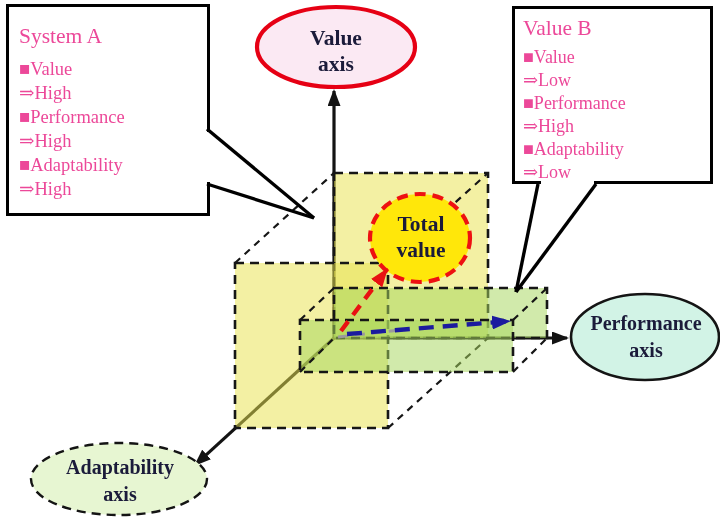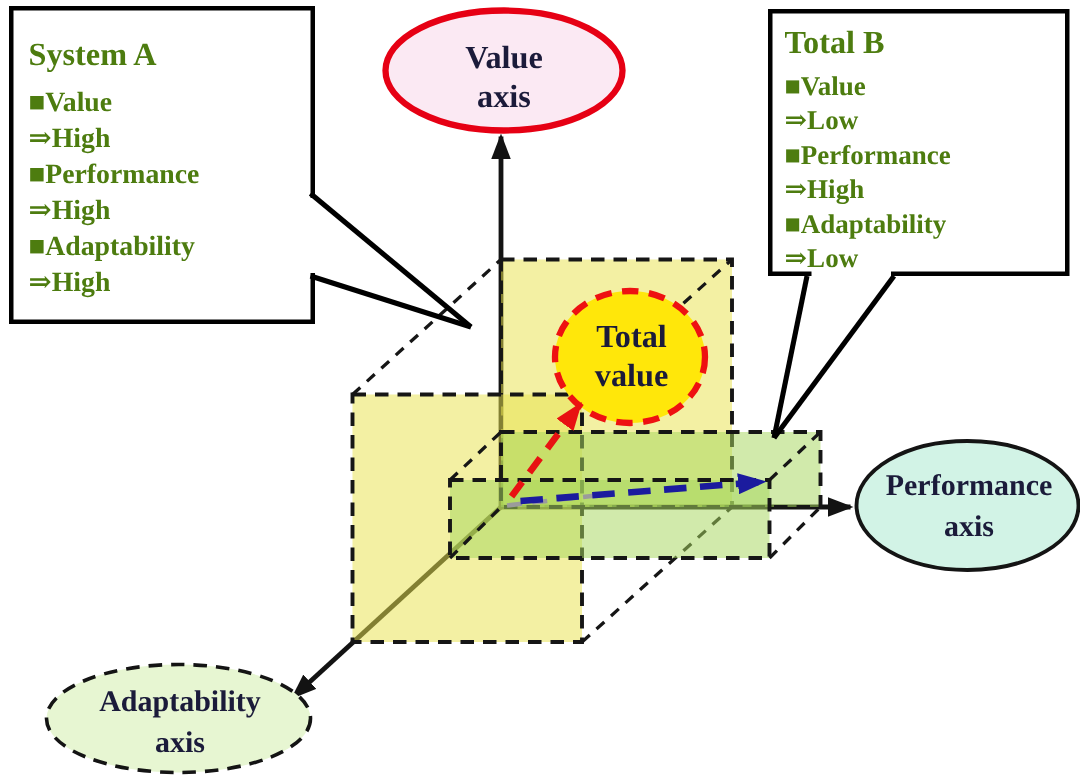--- a/index.html
+++ b/index.html
@@ -2,21 +2,21 @@
 <html><head>
 <meta charset="utf-8">
 <style>
   html,body{margin:0;padding:0;background:#fff;}
   .stage{position:relative;width:720px;height:519px;background:#fff;overflow:hidden;
          font-family:"Liberation Serif","DejaVu Serif",serif;}
   .stage svg{position:absolute;left:0;top:0;}
 
   
   .callout{position:absolute;box-sizing:border-box;background:#fff;border:3px solid #000;
-           color:#4d7c0f;font-weight:bold;}
+           color:#ec4899;font-weight:normal;}
   .callout .title{font-size:21.5px;line-height:26px;}
   .callout .lines{margin-top:8px;}
   .callout .cline{font-size:18.5px;line-height:24px;white-space:nowrap;}
   #boxA{left:6px;top:4px;width:204px;height:212px;padding:16px 4px 0 10px;}
   #boxB{left:512px;top:6px;width:201px;height:178px;padding:6px 4px 0 8px;}
   #boxB .cline{font-size:18px;line-height:23px;}
   #boxB .lines{margin-top:5px;}
 
   
   .face{fill-opacity:.52;stroke:#161616;stroke-width:2.6;stroke-dasharray:9 6;}
@@ -47,21 +47,21 @@
       <div class="cline" data-bind="callout_a.lines.0">■Value</div>
       <div class="cline" data-bind="callout_a.lines.1">⇒High</div>
       <div class="cline" data-bind="callout_a.lines.2">■Performance</div>
       <div class="cline" data-bind="callout_a.lines.3">⇒High</div>
       <div class="cline" data-bind="callout_a.lines.4">■Adaptability</div>
       <div class="cline" data-bind="callout_a.lines.5">⇒High</div>
     </div>
   </div>
 
   <div class="callout" id="boxB">
-    <div class="title" data-bind="callout_b.title">Total B</div>
+    <div class="title" data-bind="callout_b.title">Value B</div>
     <div class="lines">
       <div class="cline" data-bind="callout_b.lines.0">■Value</div>
       <div class="cline" data-bind="callout_b.lines.1">⇒Low</div>
       <div class="cline" data-bind="callout_b.lines.2">■Performance</div>
       <div class="cline" data-bind="callout_b.lines.3">⇒High</div>
       <div class="cline" data-bind="callout_b.lines.4">■Adaptability</div>
       <div class="cline" data-bind="callout_b.lines.5">⇒Low</div>
     </div>
   </div>
 

